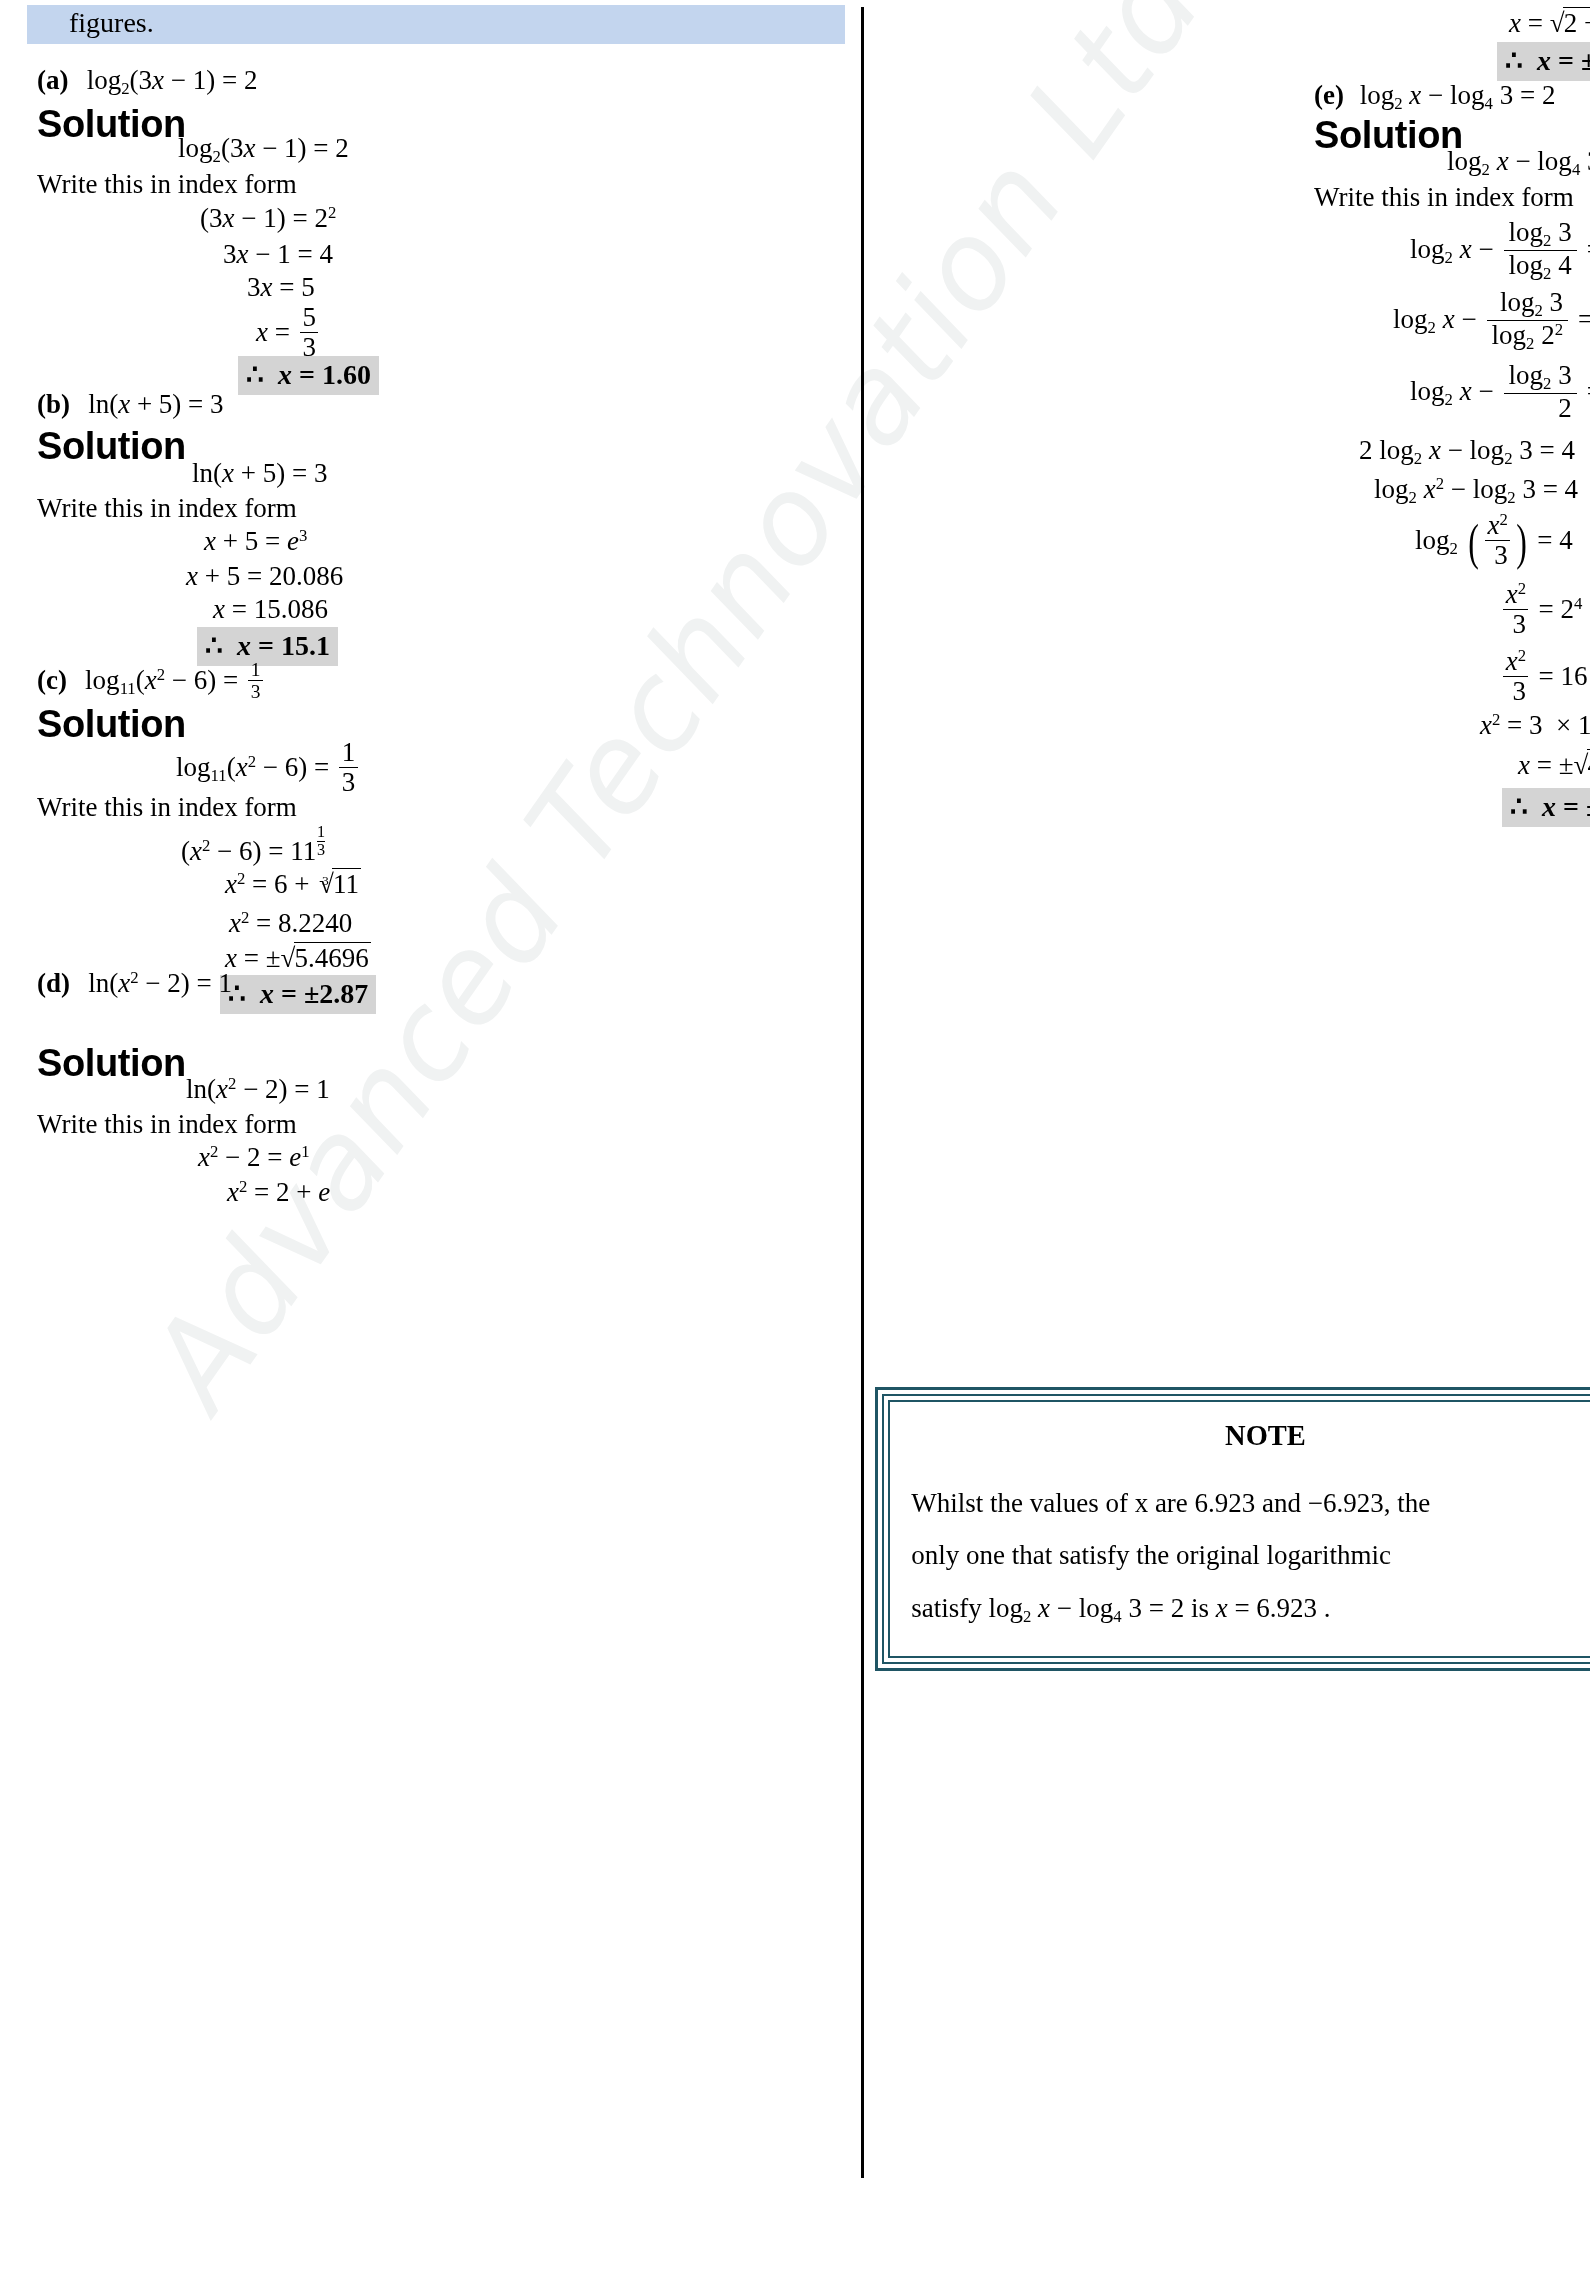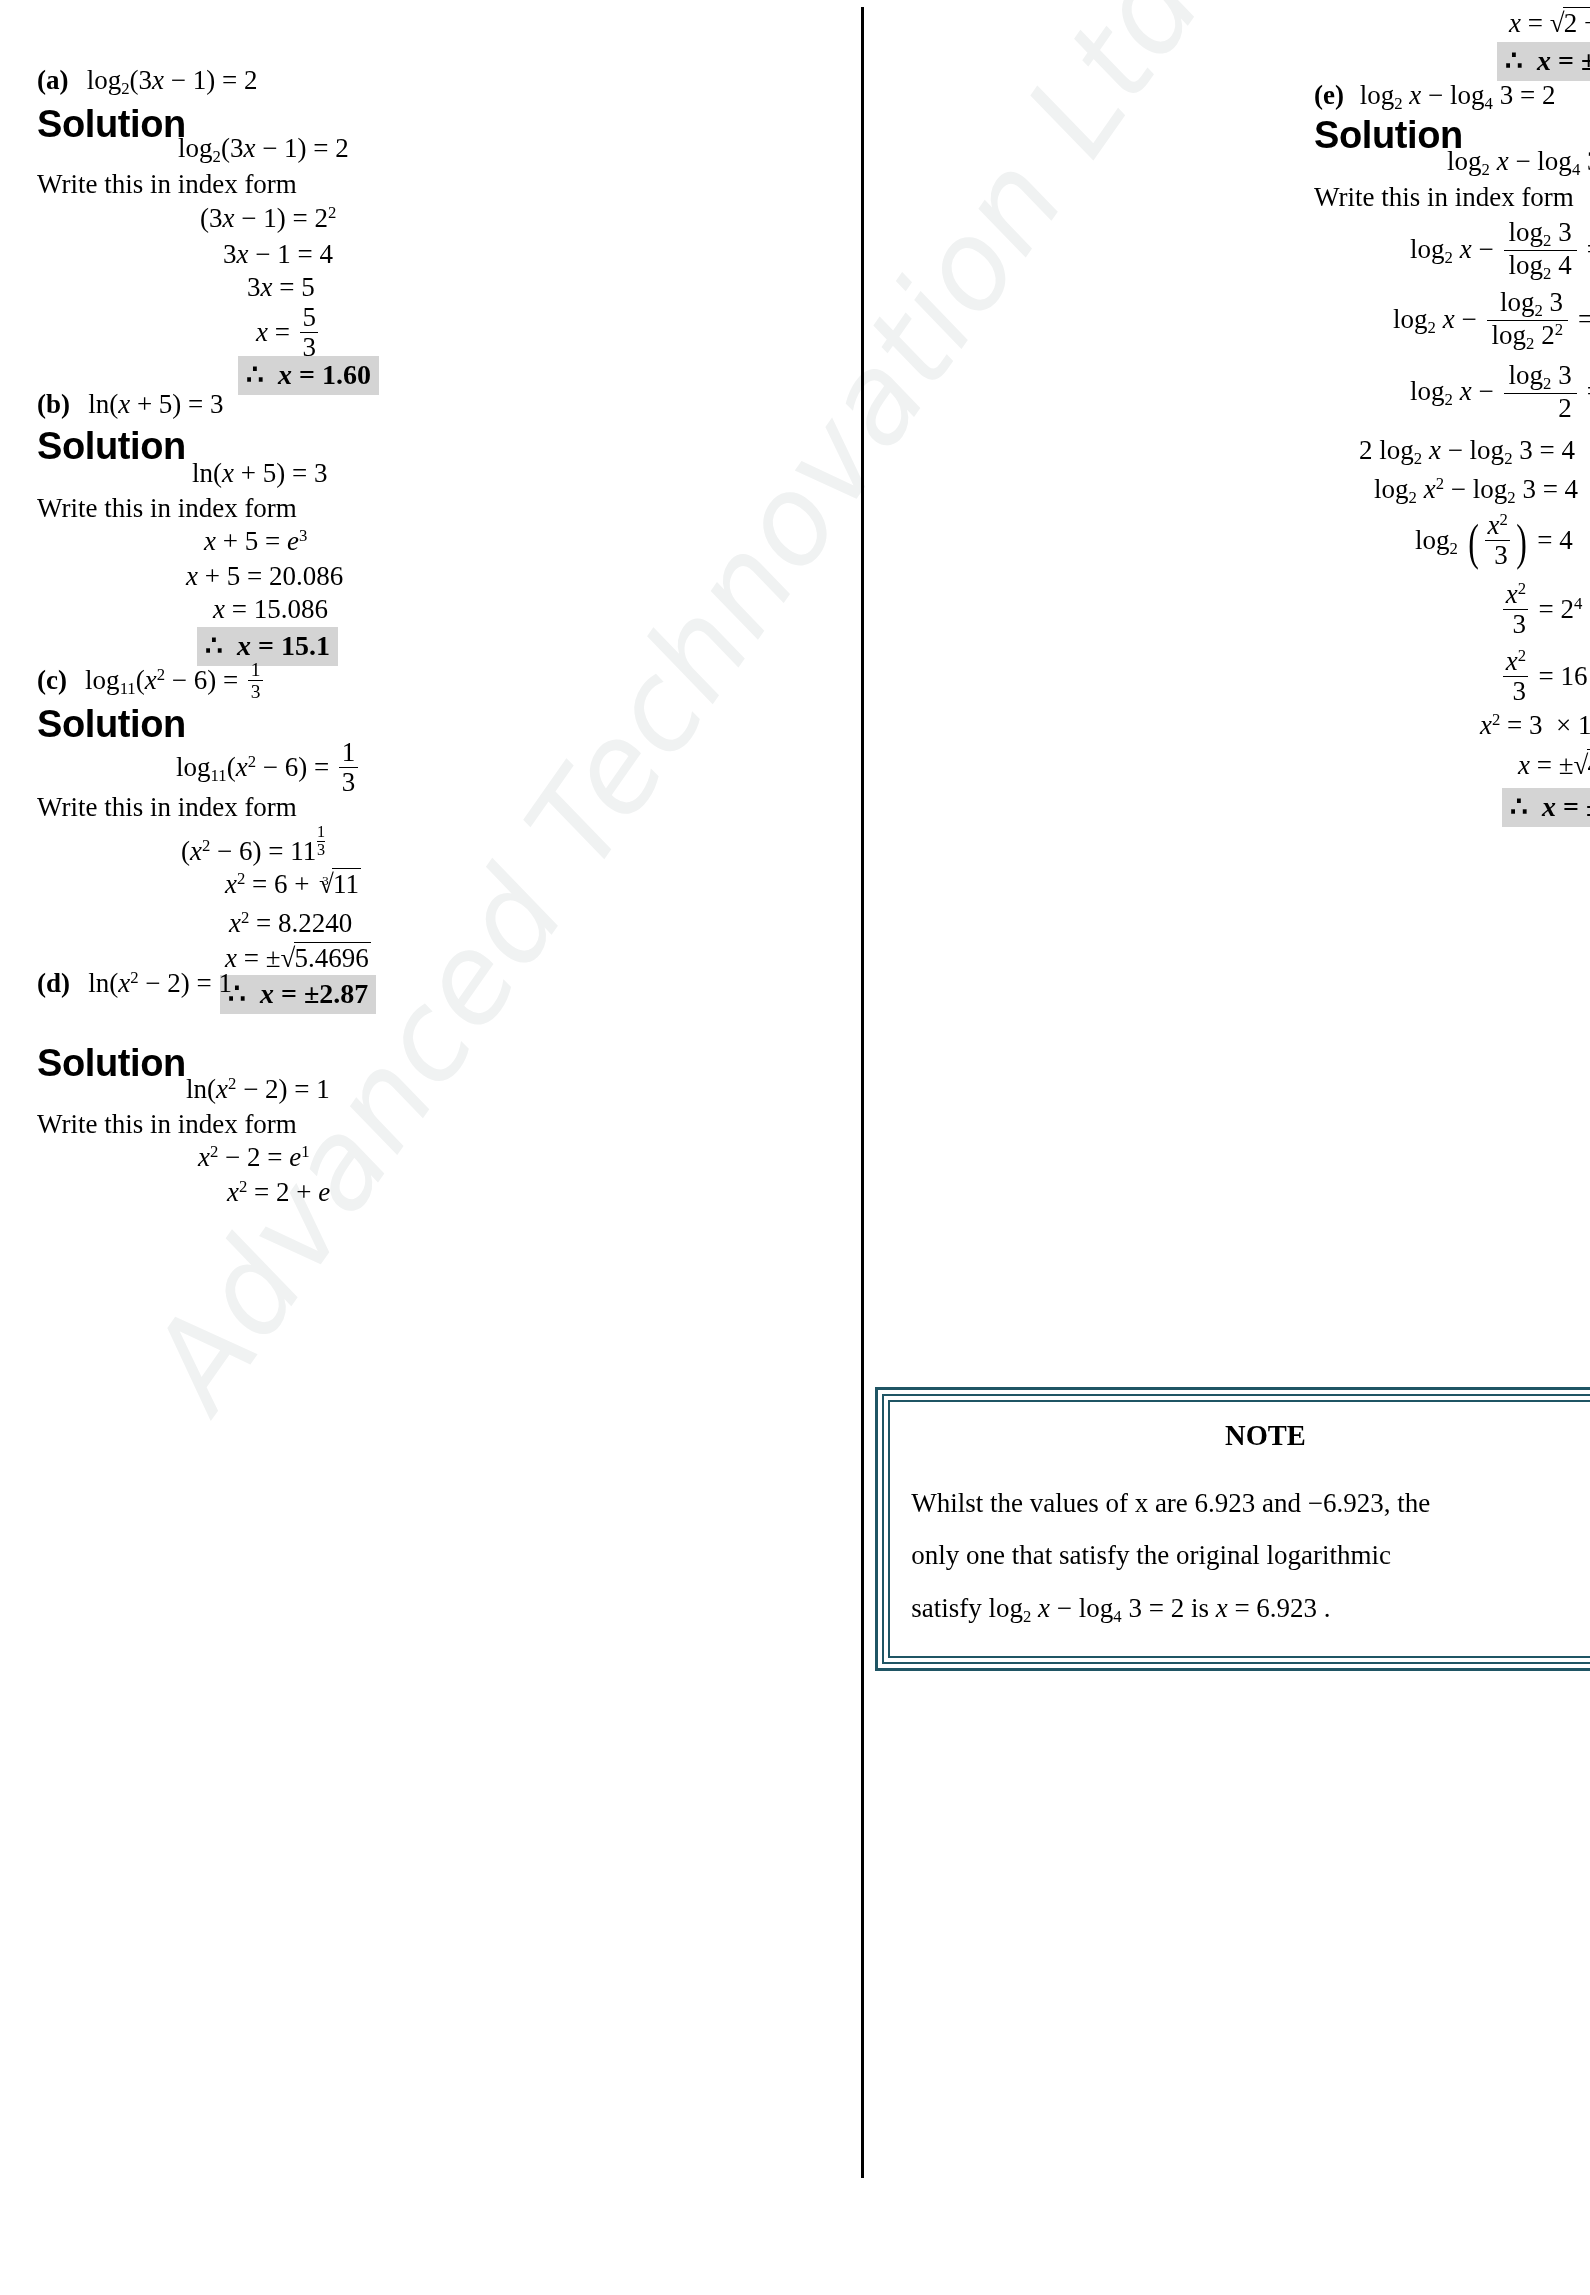--- a/index.html
+++ b/index.html
@@ -202,20 +202,23 @@
 <div id="watermark">
   <div class="wm-text">Advanced Technovation Ltd</div>
 </div>
 
 <div id="page">
 
   <div id="column-divider"></div>
 
   <div class="column" id="col-left">
 
+    <div id="figures-bar">
+      <span class="bar-text">figures.</span>
+    </div>
 
     <div class="blk item-label" style="left:37px; top:65px;">
       <span>(a)</span>
       <span style="font-weight:normal; margin-left:11.4px;">
         <span class="fn">log</span><span class="sub">2</span>(3<span class="v">x</span> − 1) = 2
       </span>
     </div>
     <div class="blk solution-h" style="left:37px; top:103px;">Solution</div>
     <div class="blk eq" style="left:178px; top:133px;">
       <span class="fn">log</span><span class="sub">2</span>(3<span class="v">x</span> − 1) = 2

